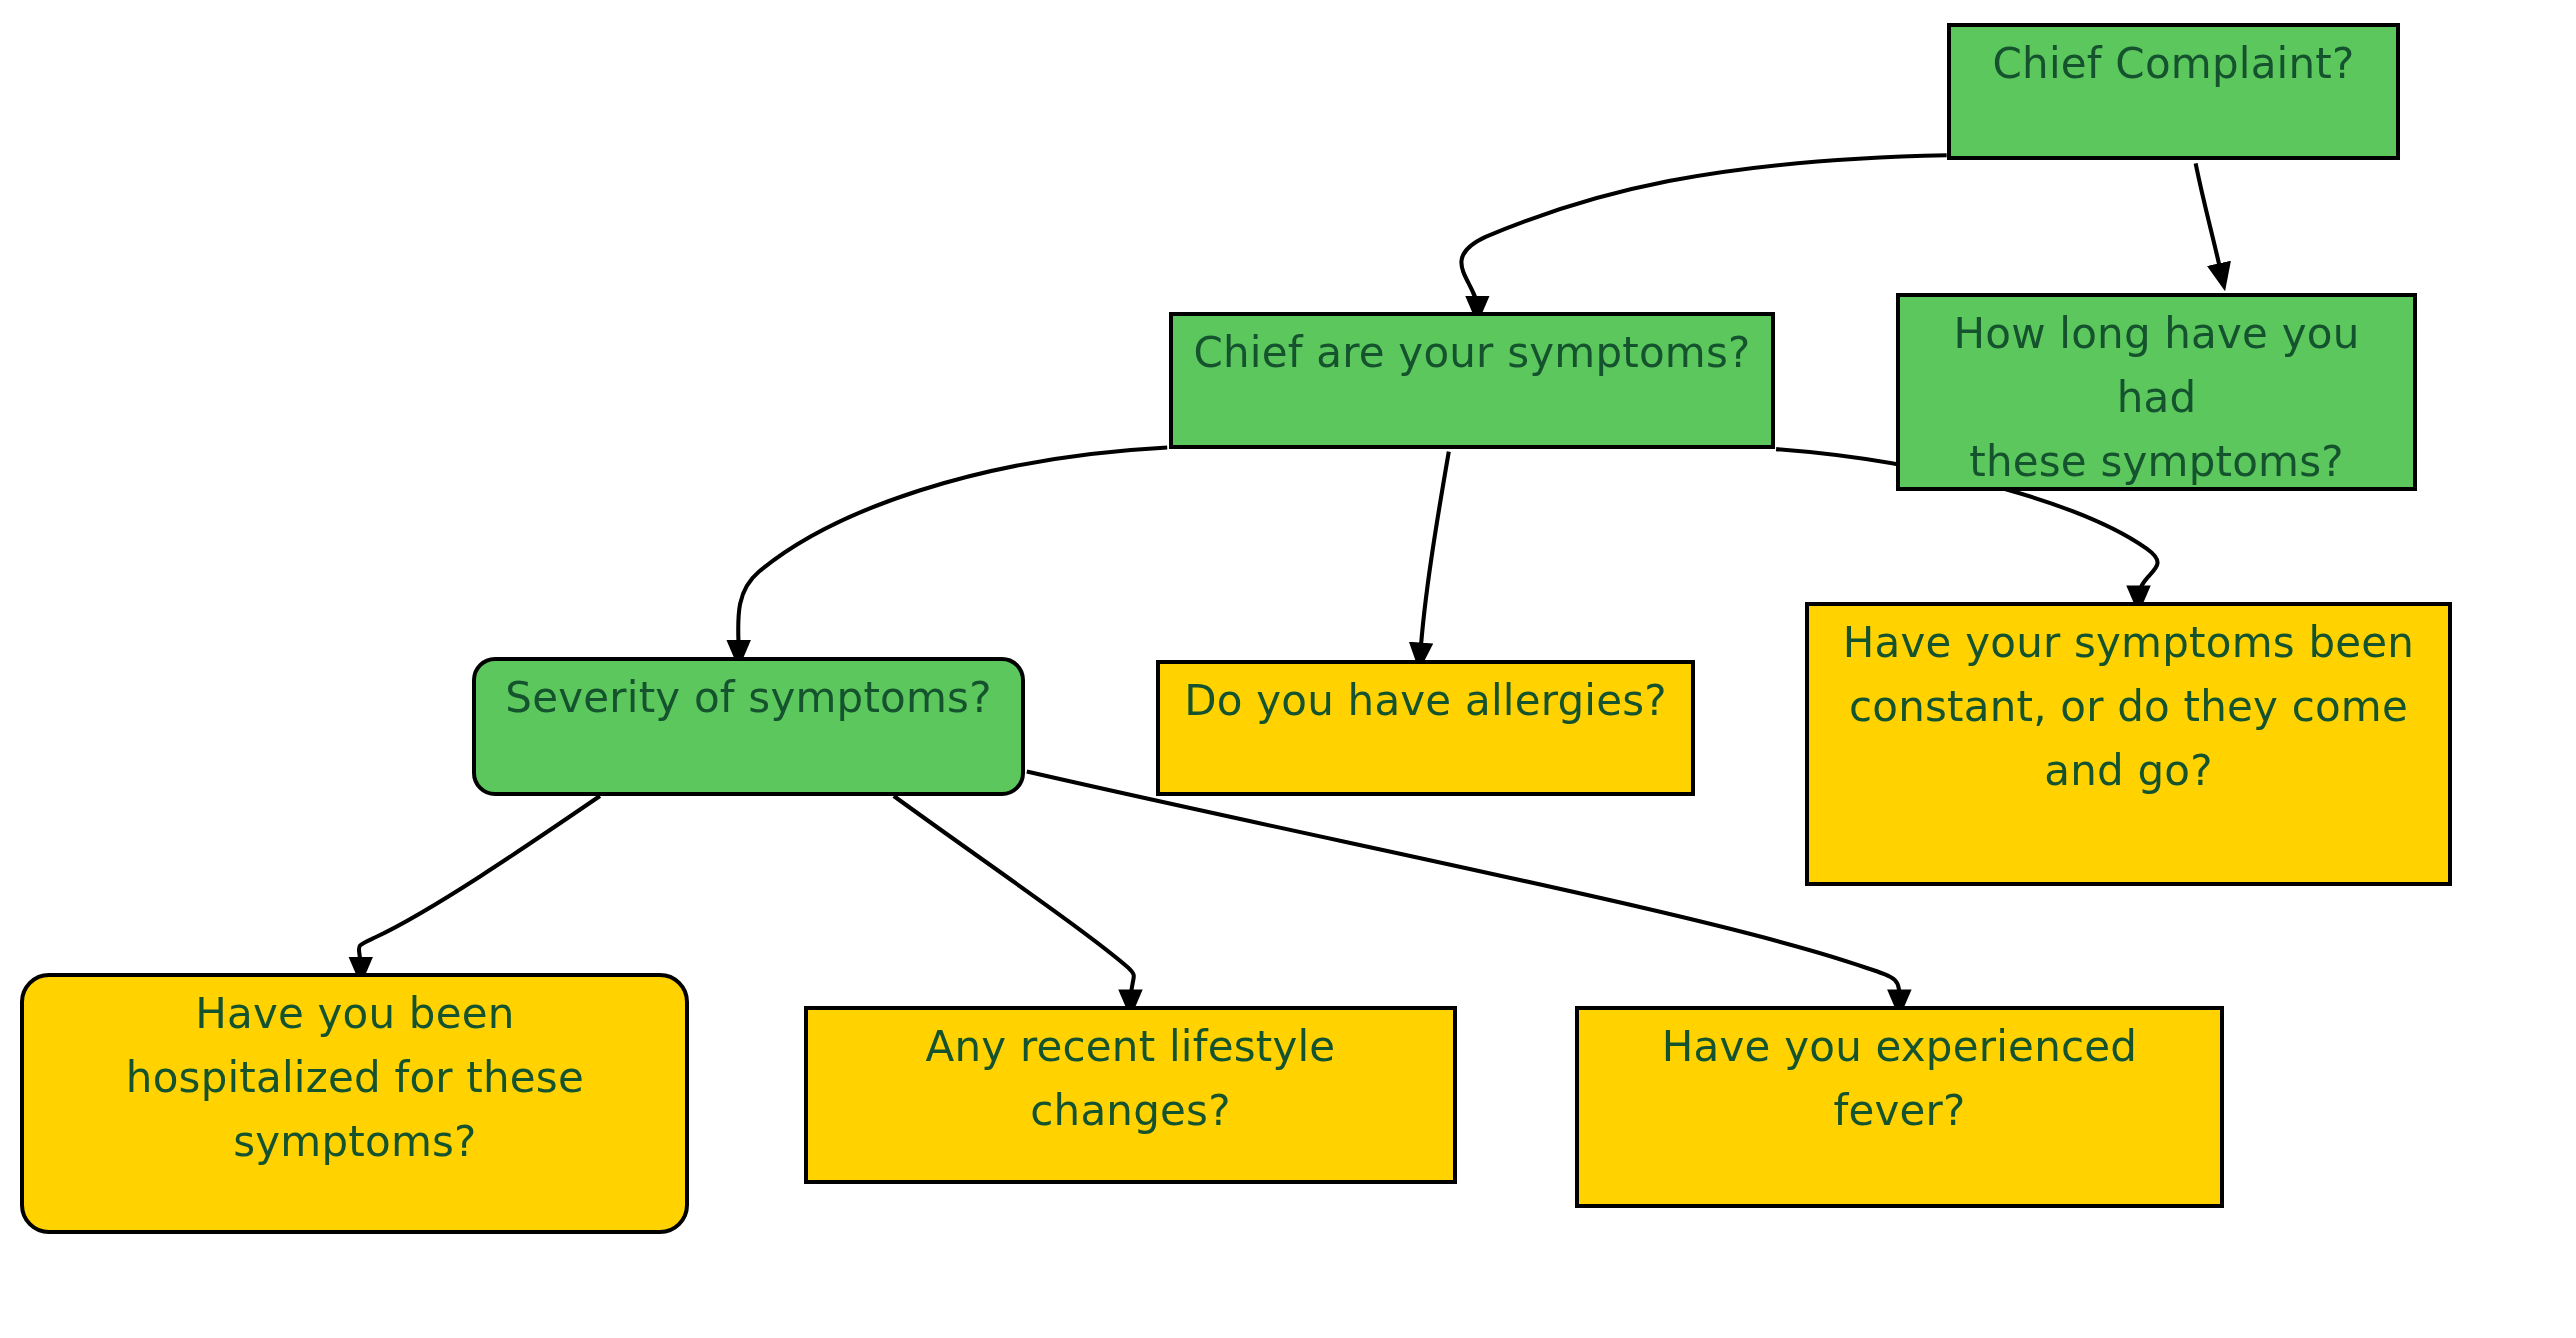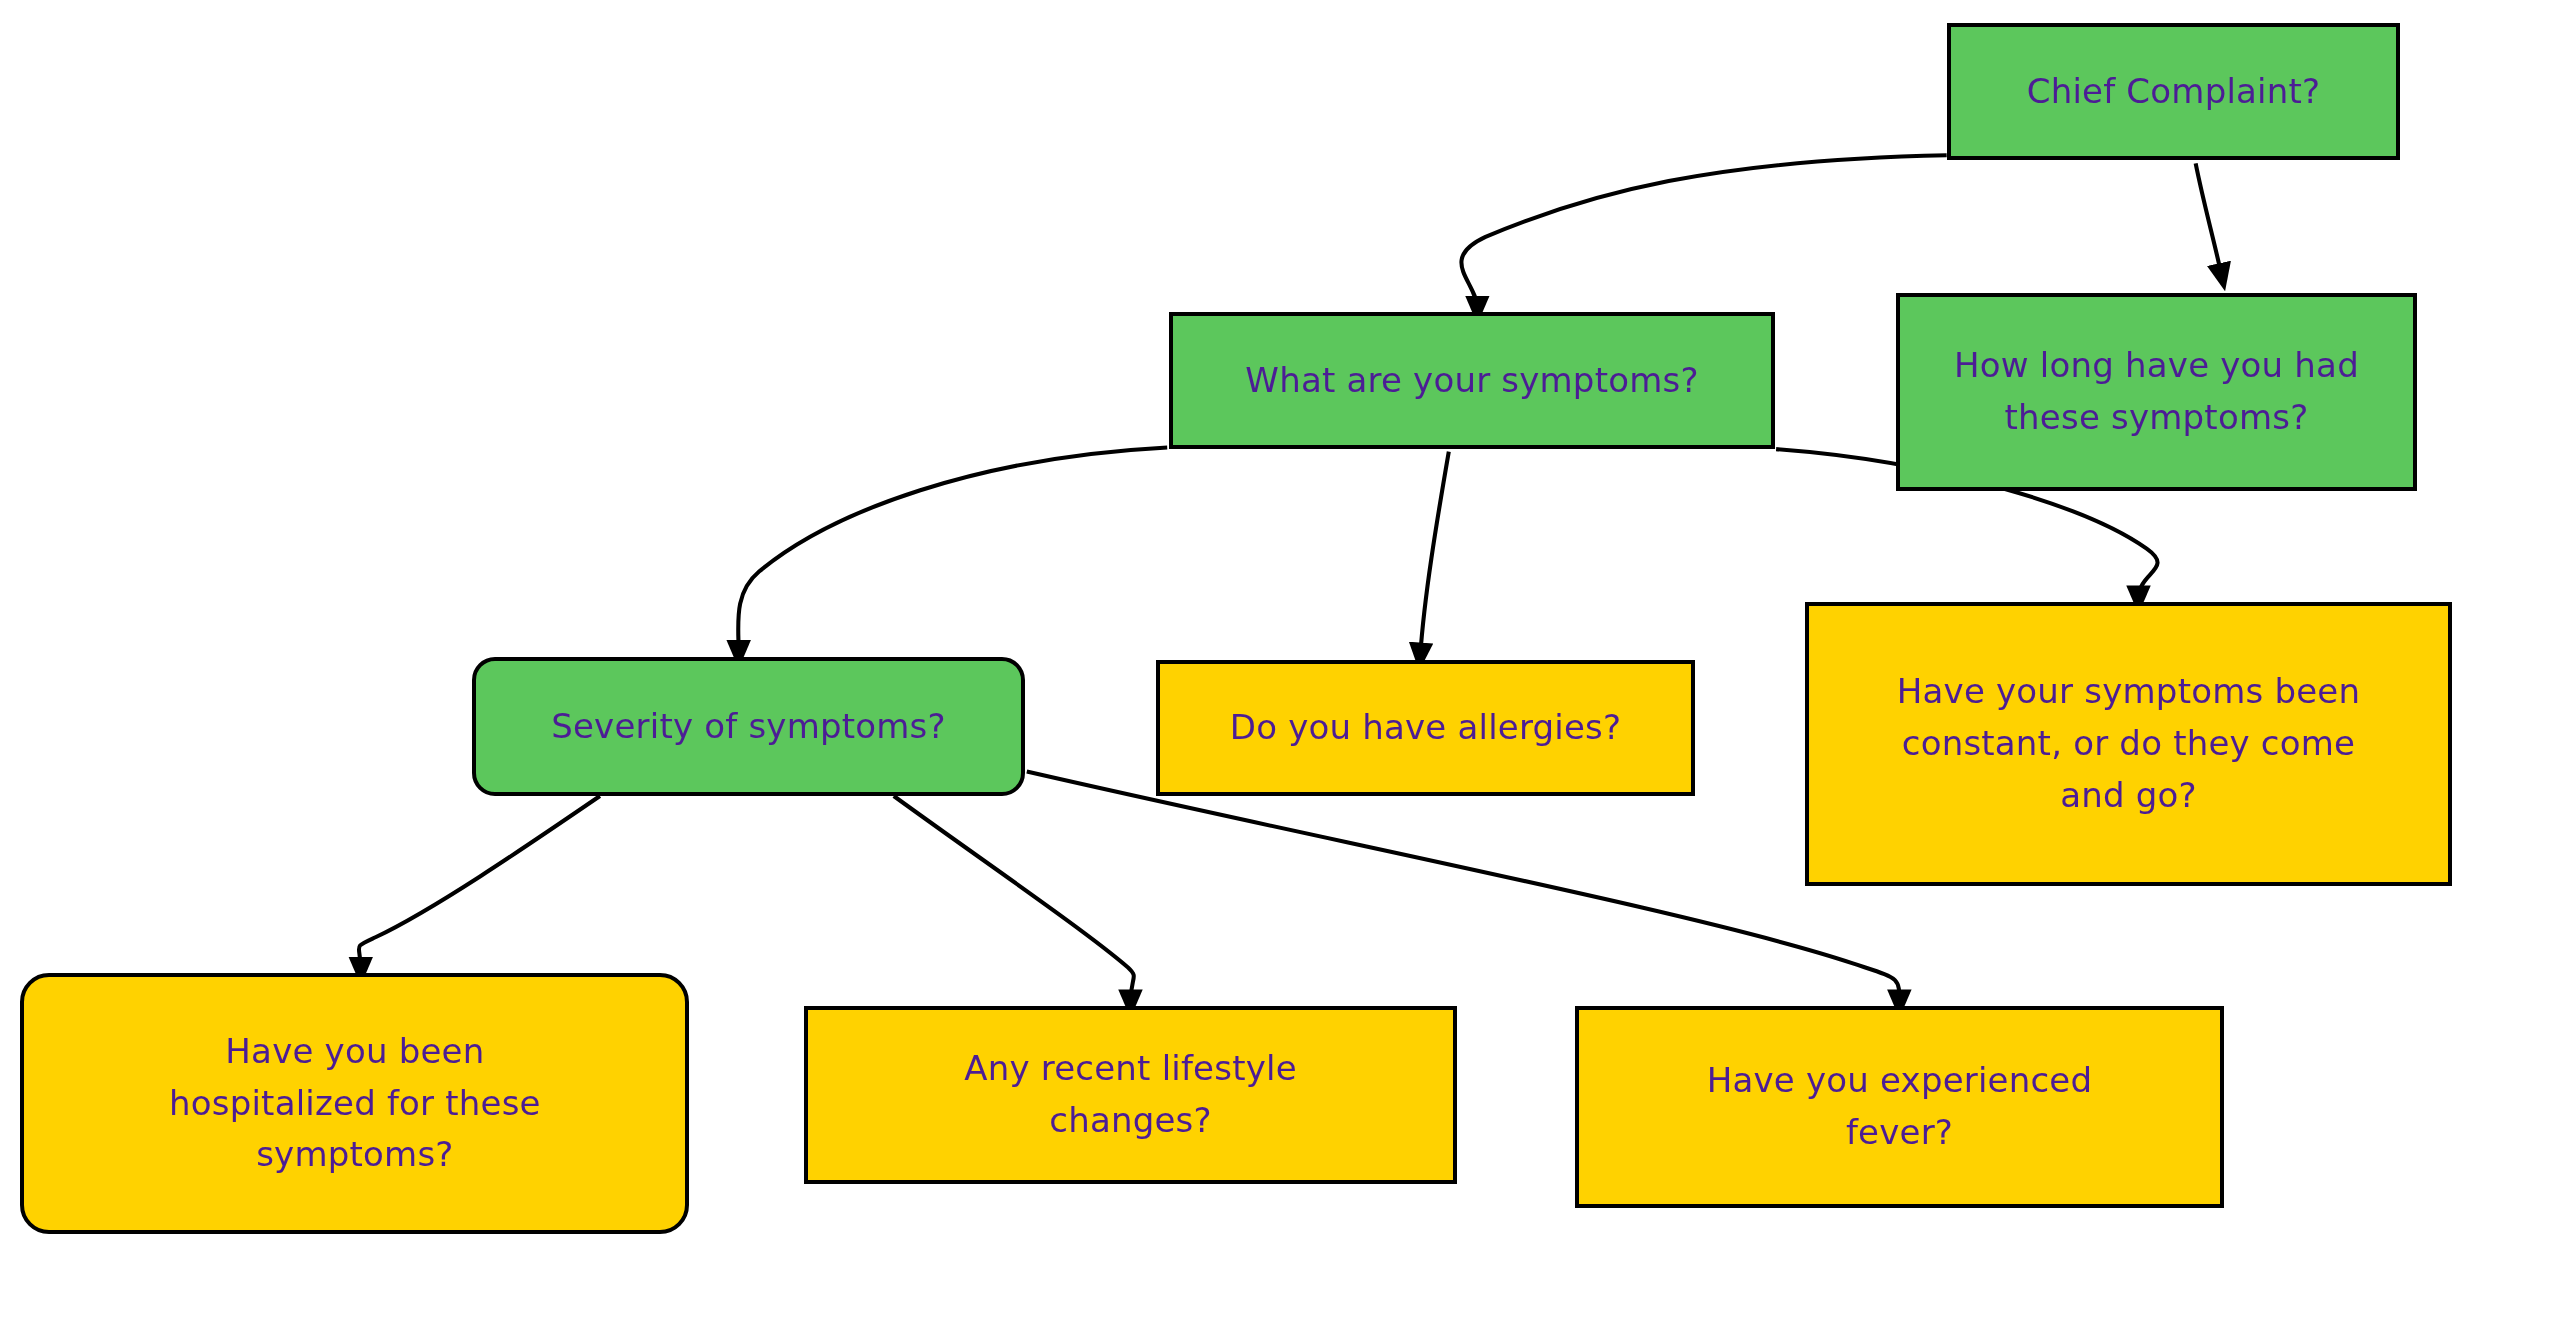--- a/index.html
+++ b/index.html
@@ -21,25 +21,25 @@
     top: 0;
     width: 2576px;
     height: 1339px;
     pointer-events: none;
   }
   .node {
     position: absolute;
     box-sizing: border-box;
     border: 4.1px solid #000000;
     display: flex;
-    align-items: center;
+    align-items: flex-start;
     justify-content: center;
     text-align: center;
-    color: #4c1d95;
-    font-size: 34px;
+    color: #14532d;
+    font-size: 42px;
     line-height: 1.52;
     padding: 4.9px 14.7px;
     letter-spacing: 0.2px;
   }
   .node.green { background: #5CC75C; }
   .node.yellow { background: #FFD200; }
   .node-label {
     display: block;
     white-space: pre-line;
   }
@@ -65,21 +65,21 @@
         <path d="M 1095 975 C 1205 1055 1330 1140 1382 1185 C 1396 1198 1385 1196 1385 1228" fill="none" stroke="#000000" stroke-width="5" marker-end="url(#arrowhead)"></path>
         <path d="M 1258 945 C 1650 1035 2090 1120 2270 1180 C 2327 1199 2327 1196 2327 1228" fill="none" stroke="#000000" stroke-width="5" marker-end="url(#arrowhead)"></path>
       </g>
   </svg>
 
   <div id="node-group">
       <div class="node green" style="left: 1947px; top: 23px; width: 453px; height: 137px;">
         <span class="node-label">Chief Complaint?</span>
       </div>
       <div class="node green" style="left: 1169px; top: 312px; width: 606px; height: 137px;">
-        <span class="node-label">What are your symptoms?</span>
+        <span class="node-label">Chief are your symptoms?</span>
       </div>
       <div class="node green" style="left: 1896px; top: 282px; width: 521px; height: 198px; margin-top: 11px;">
         <span class="node-label">How long have you had
 these symptoms?</span>
       </div>
       <div class="node green" style="left: 472px; top: 657px; width: 553px; height: 139px; border-radius: 23px;">
         <span class="node-label">Severity of symptoms?</span>
       </div>
       <div class="node yellow" style="left: 1147px; top: 660px; width: 539px; height: 136px; margin-left: 9px;">
         <span class="node-label">Do you have allergies?</span>

